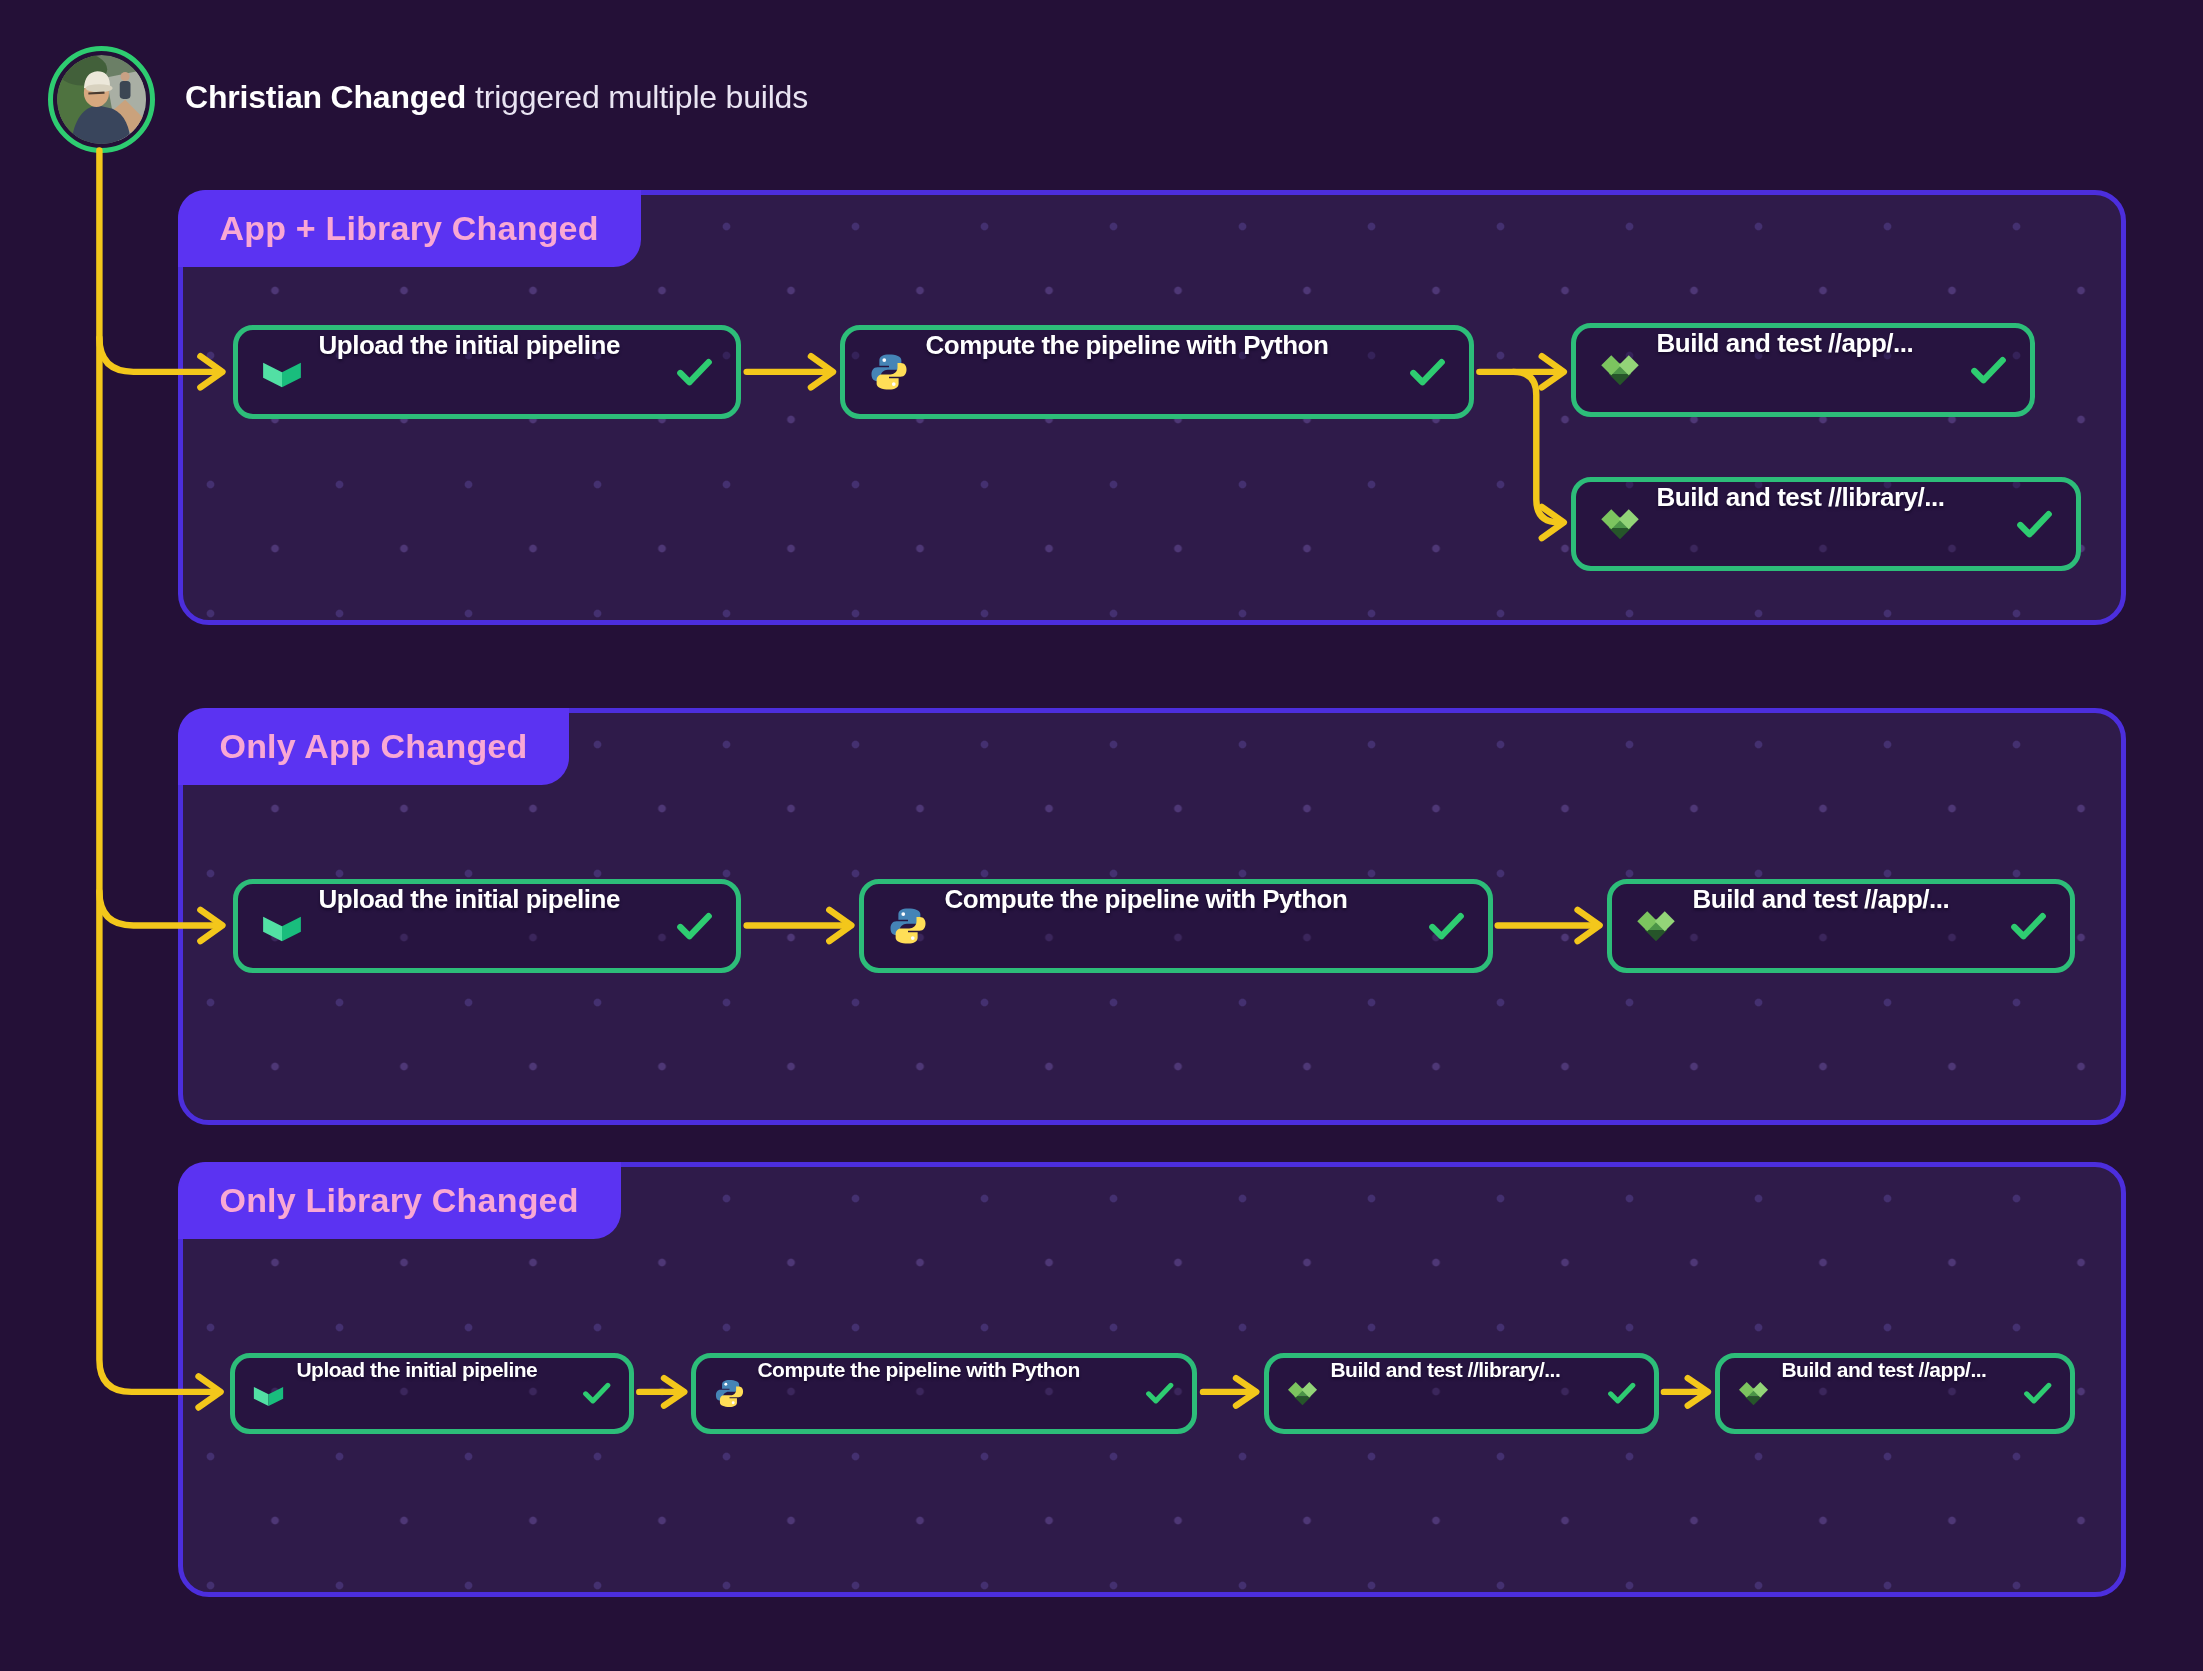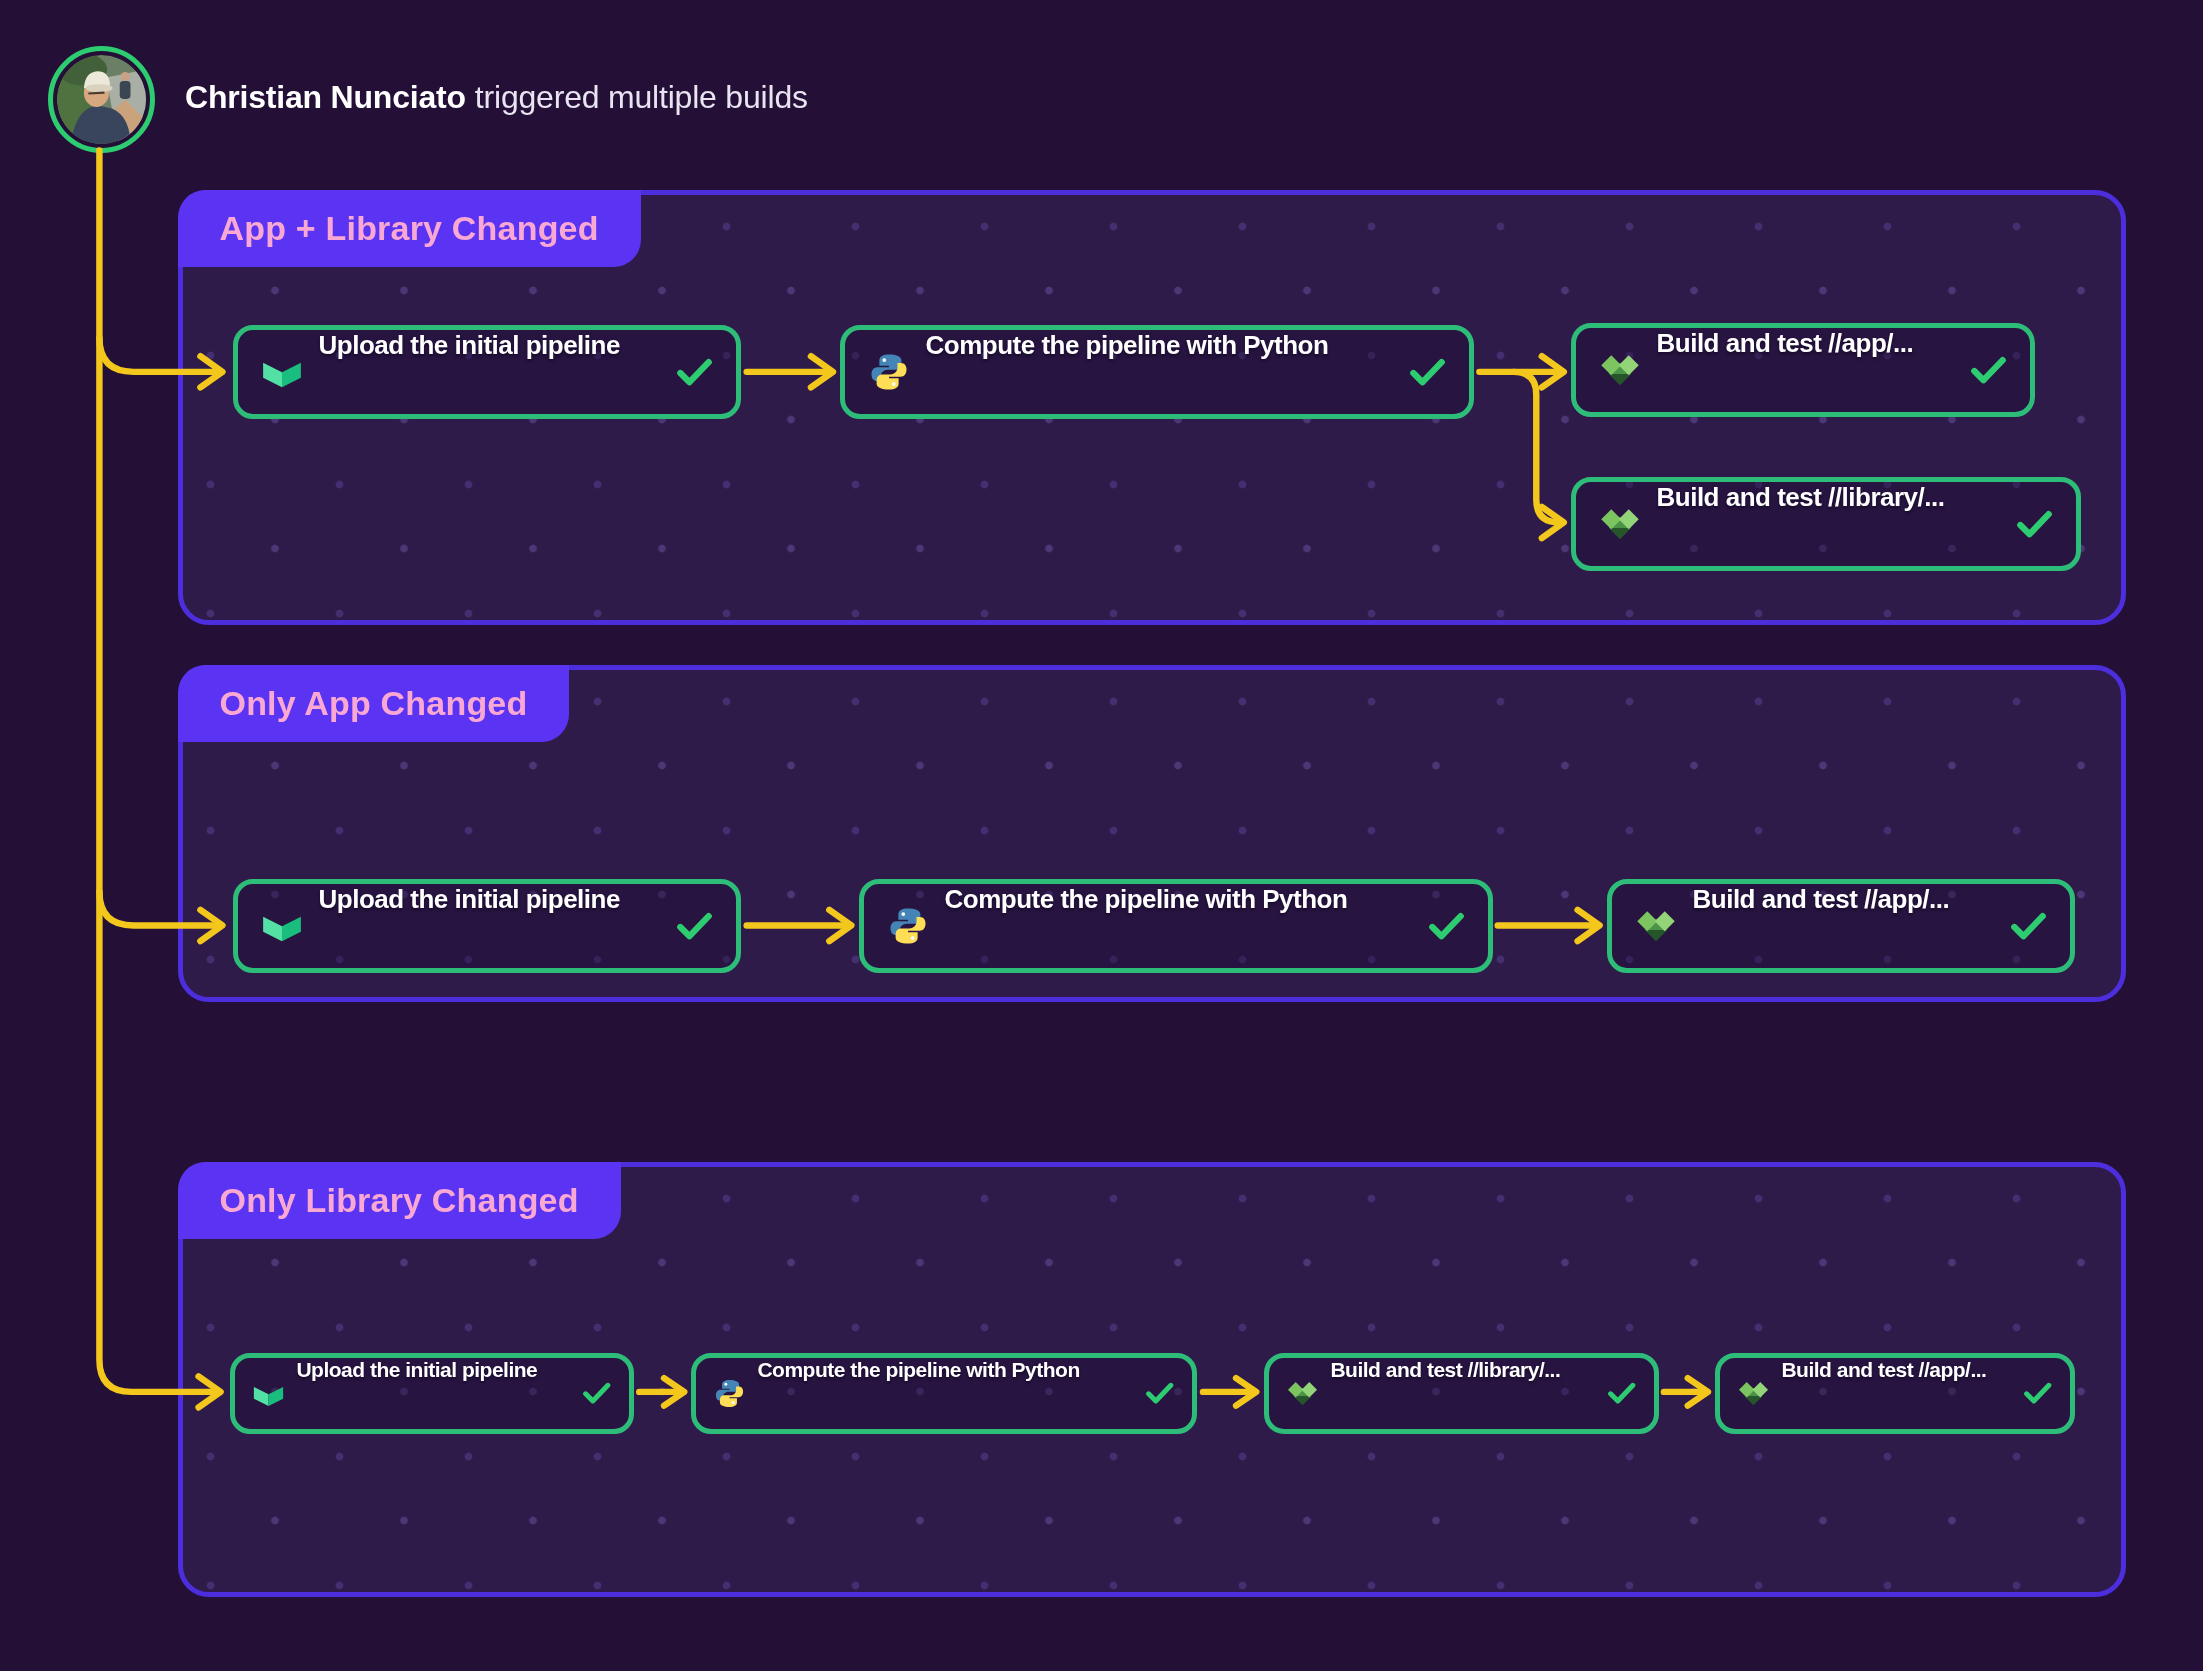--- a/index.html
+++ b/index.html
@@ -105,29 +105,29 @@
       <polygon points="60,64 76,50 100,74 90,94" fill="#caa27c"></polygon>
       <path d="M16,100 C18,72 30,58 45,56 L62,60 C76,66 82,82 82,100 Z" fill="#39455c"></path>
       <ellipse cx="44" cy="42" rx="14" ry="16" fill="#d7a87f"></ellipse>
       <path d="M30,37 Q31,19 45,18 Q58,18 59,32 L59,38 Q48,33 30,37 Z" fill="#ece8da"></path>
       <ellipse cx="47" cy="37" rx="15" ry="4.5" fill="#d8d2bf"></ellipse>
       <line x1="35" y1="43" x2="53" y2="42" stroke="#4a3b30" stroke-width="2.4"></line>
     </g>
   </svg>
 </div>
 <div class="header-text">
-  <span class="name">Christian Nunciato</span><span class="action">triggered multiple builds</span>
+  <span class="name">Christian Changed</span><span class="action">triggered multiple builds</span>
 </div>
 
 <div class="panel" style="top:190px;height:435px;">
   <div class="panel-tab">
     <span>App + Library Changed</span>
   </div>
 </div>
-<div class="panel" style="top:665px;height:337px;">
+<div class="panel" style="top:708px;height:417px;">
   <div class="panel-tab">
     <span>Only App Changed</span>
   </div>
 </div>
 <div class="panel" style="top:1162px;height:435px;">
   <div class="panel-tab">
     <span>Only Library Changed</span>
   </div>
 </div>
 

